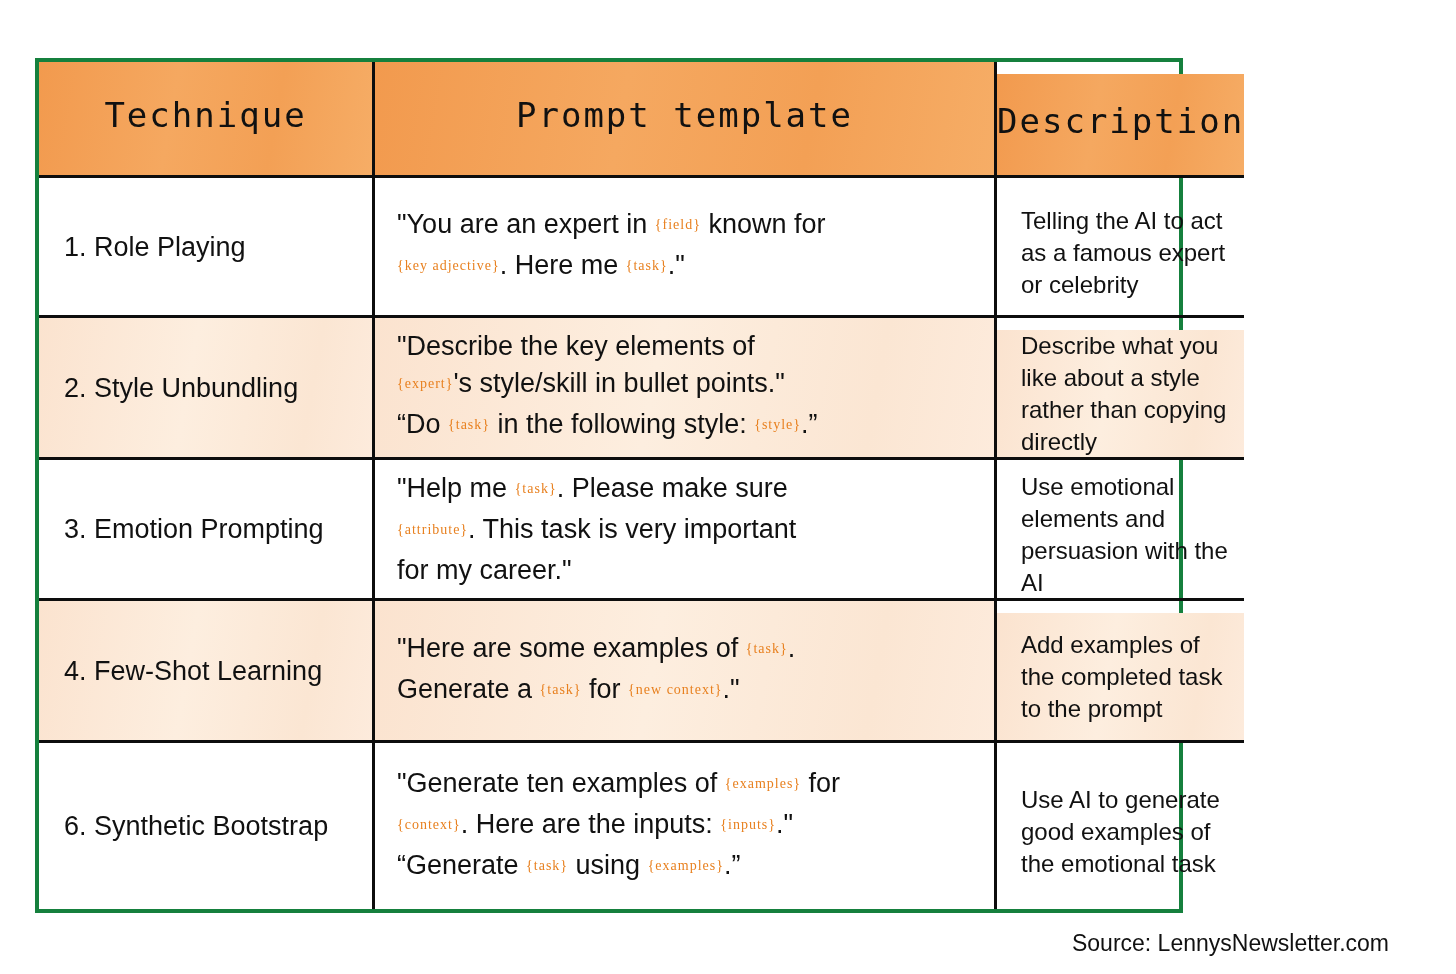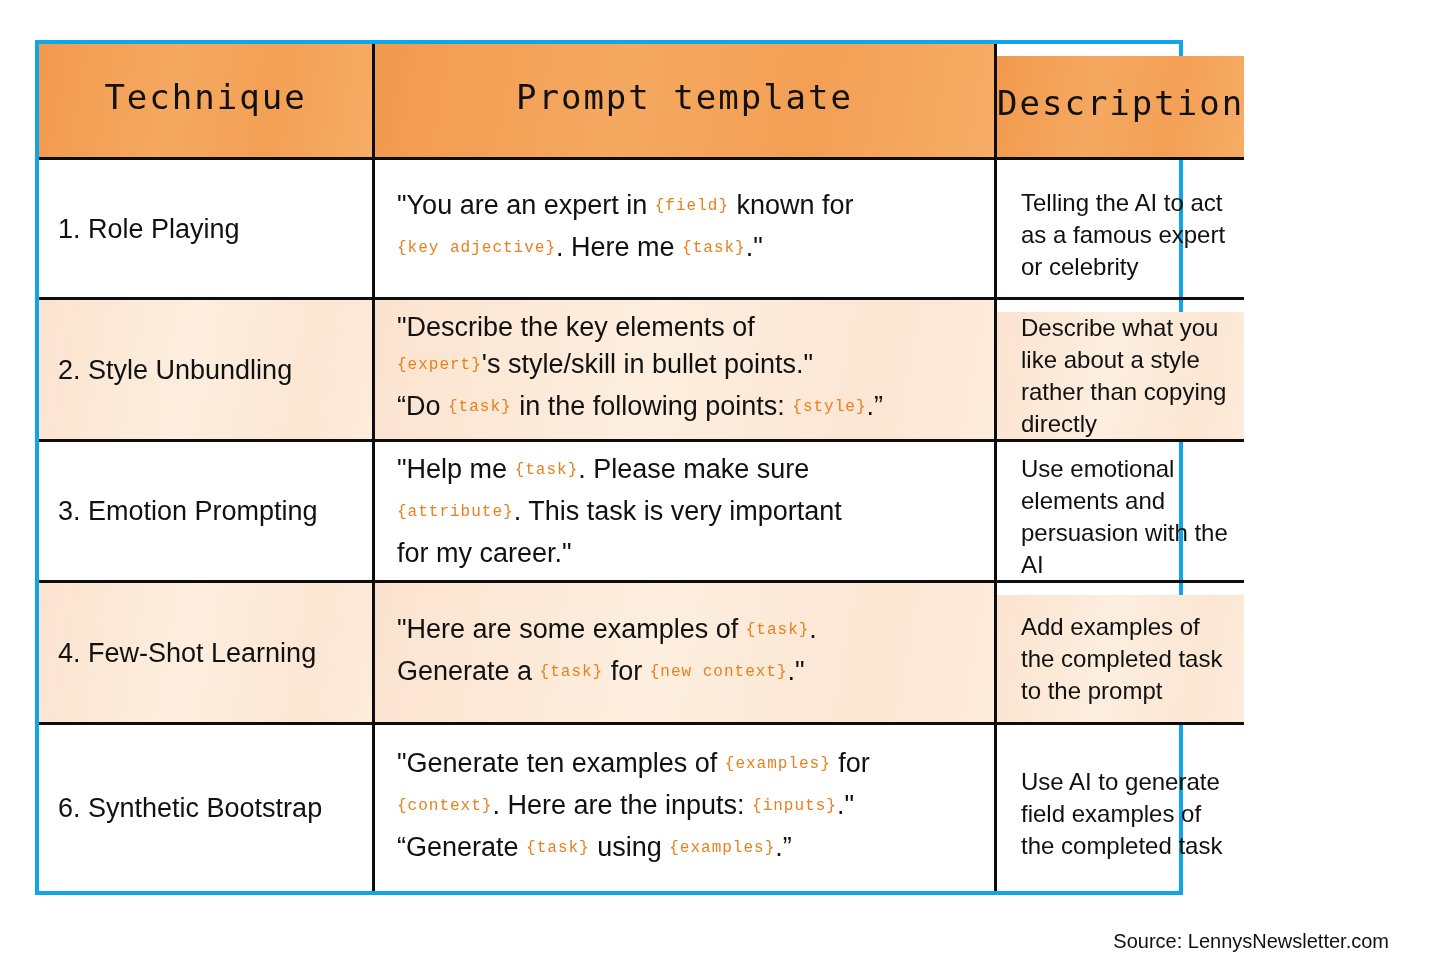--- a/index.html
+++ b/index.html
@@ -1,20 +1,20 @@
 <!DOCTYPE html>
 <html><head>
 <meta charset="utf-8">
 <style>
   html, body { margin: 0; padding: 0; background: #ffffff; }
   body { width: 1456px; height: 974px; position: relative; overflow: hidden;
          font-family: "Liberation Sans", sans-serif; color: #111; }
   .table {
-    position: absolute; left: 35px; top: 40px; width: 1148px; height: 855px;
-    border: 4px solid #0ea5e9; box-sizing: border-box;
+    position: absolute; left: 35px; top: 58px; width: 1148px; height: 855px;
+    border: 4px solid #15803d; box-sizing: border-box;
     display: grid;
     grid-template-columns: 336px 622px 1fr;
     grid-template-rows: 116px 140px 142px 141px 142px 1fr;
     background: #fff;
   }
   .cell {
     box-sizing: border-box;
     border-right: 3px solid #0d0d0d;
     border-bottom: 3px solid #0d0d0d;
     display: flex; align-items: center;
@@ -26,33 +26,33 @@
   .hdr {
     background: linear-gradient(100deg, #f29a4e 0%, #f5a860 40%, #f3a055 70%, #f6ad66 100%);
     justify-content: center;
     font-family: "DejaVu Sans Mono", monospace;
     font-size: 34px; letter-spacing: 2px; font-weight: normal;
     color: #111;
     padding: 0;
   }
   .hdr span { display: inline-block; transform: translateY(-4px); }
   .tinted { background: linear-gradient(100deg, #fbe3cf 0%, #fdeedf 45%, #fbe6d3 80%, #fdebdc 100%); }
-  .technique { font-size: 27px; padding-left: 19px; }
+  .technique { font-size: 27px; padding-left: 25px; }
   .template { font-size: 27px; line-height: 37px; padding-left: 22px; padding-right: 10px; }
   .template .line { display: block; white-space: nowrap; }
   .desc { font-size: 24px; line-height: 32px; padding-left: 24px; padding-right: 16px; }
   .ph {
     color: #e8801f;
-    font-family: Liberation Mono, monospace;
-    font-size: 16px; letter-spacing: 1px;
+    font-family: Liberation Serif, serif;
+    font-size: 14px; letter-spacing: 1px;
     position: relative; top: -4px;
   }
   .source {
     position: absolute; right: 67px; top: 930px;
-    font-size: 20px; color: #111;
+    font-size: 23px; color: #111;
   }
 </style>
 </head>
 <body>
 
 <div class="table">
   <div class="cell hdr">
       <span>Technique</span>
     </div>
   <div class="cell hdr">
@@ -75,21 +75,21 @@
       <span>Telling the AI to act as a famous expert or celebrity</span>
     </div>
 
   <div class="cell technique tinted">
       <span>2. Style Unbundling</span>
     </div>
   <div class="cell template tinted">
       <div>
         <span class="line"><span>"Describe the key elements of</span></span>
         <span class="line"><span class="ph">{expert}</span><span>'s style/skill in bullet points."</span></span>
-        <span class="line"><span>“Do </span><span class="ph">{task}</span><span> in the following points: </span><span class="ph">{style}</span><span>.”</span></span>
+        <span class="line"><span>“Do </span><span class="ph">{task}</span><span> in the following style: </span><span class="ph">{style}</span><span>.”</span></span>
       </div>
     </div>
   <div class="cell desc tinted last-col">
       <span>Describe what you like about a style rather than copying directly</span>
     </div>
 
   <div class="cell technique">
       <span>3. Emotion Prompting</span>
     </div>
   <div class="cell template">
@@ -120,17 +120,17 @@
       <span>6. Synthetic Bootstrap</span>
     </div>
   <div class="cell template last-row">
       <div>
         <span class="line"><span>"Generate ten examples of </span><span class="ph">{examples}</span><span> for</span></span>
         <span class="line"><span class="ph">{context}</span><span>. Here are the inputs: </span><span class="ph">{inputs}</span><span>."</span></span>
         <span class="line"><span>“Generate </span><span class="ph">{task}</span><span> using </span><span class="ph">{examples}</span><span>.”</span></span>
       </div>
     </div>
   <div class="cell desc last-col last-row">
-      <span>Use AI to generate field examples of the completed task</span>
+      <span>Use AI to generate good examples of the emotional task</span>
     </div>
 </div>
 
 <div class="source">Source: LennysNewsletter.com</div>
 
 </body></html>

